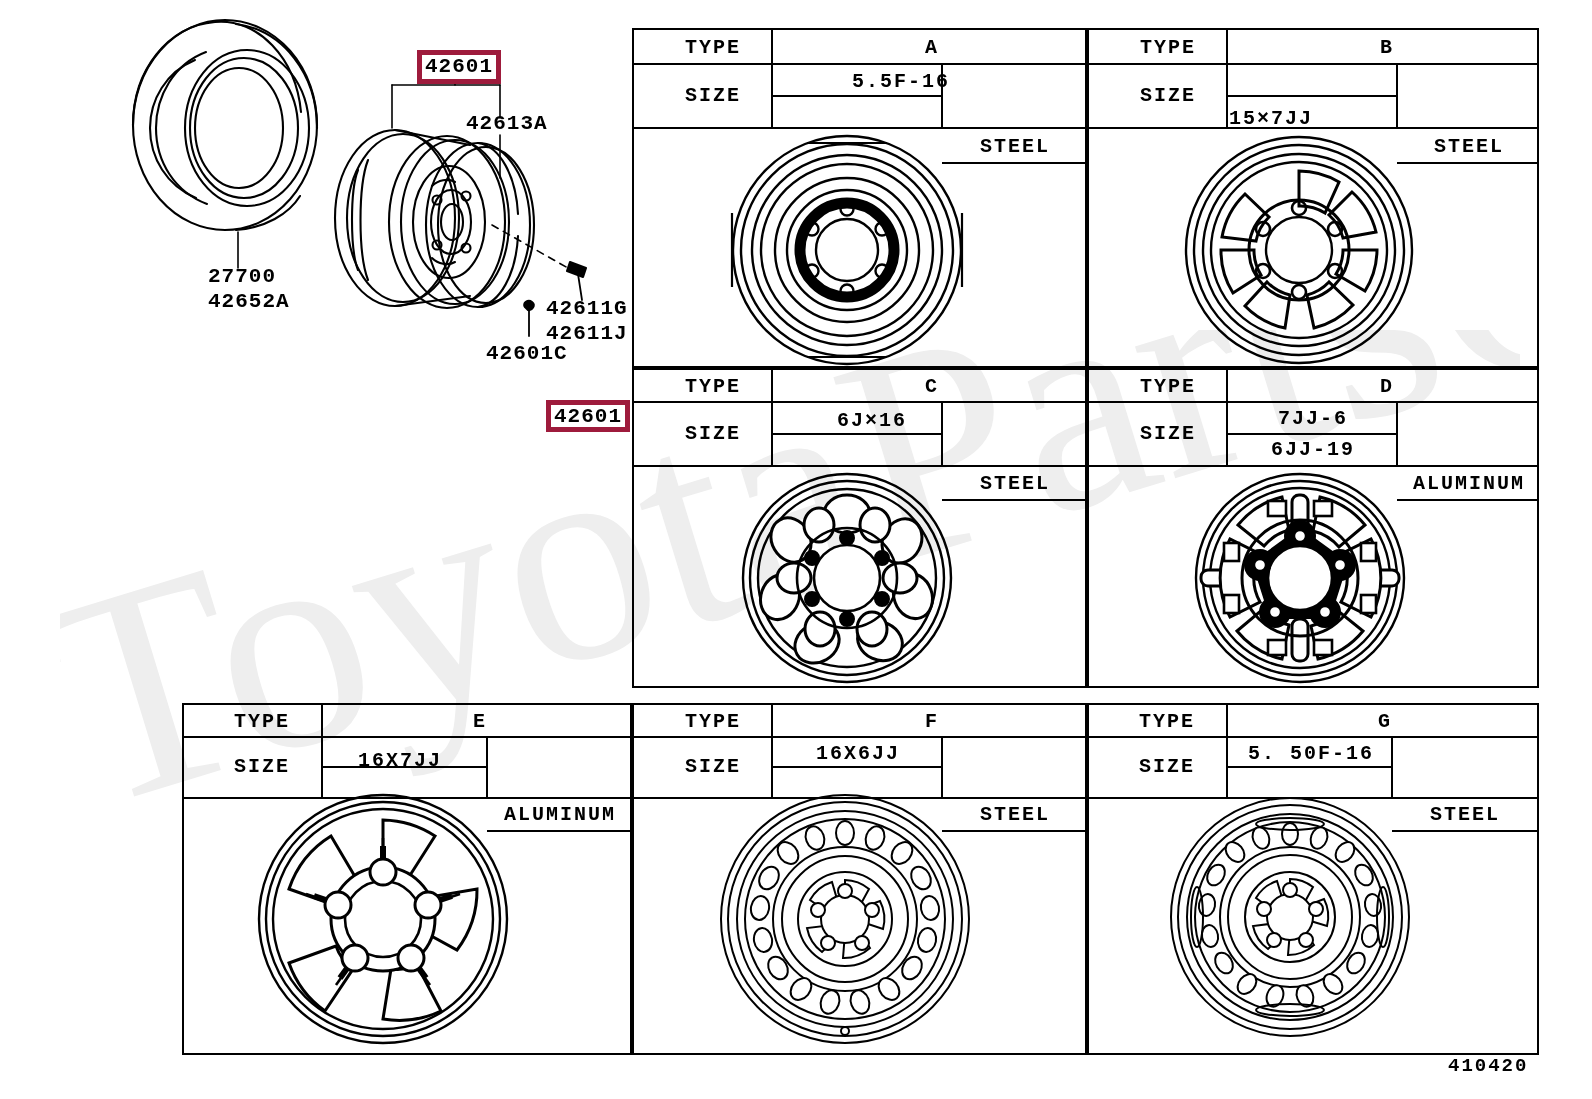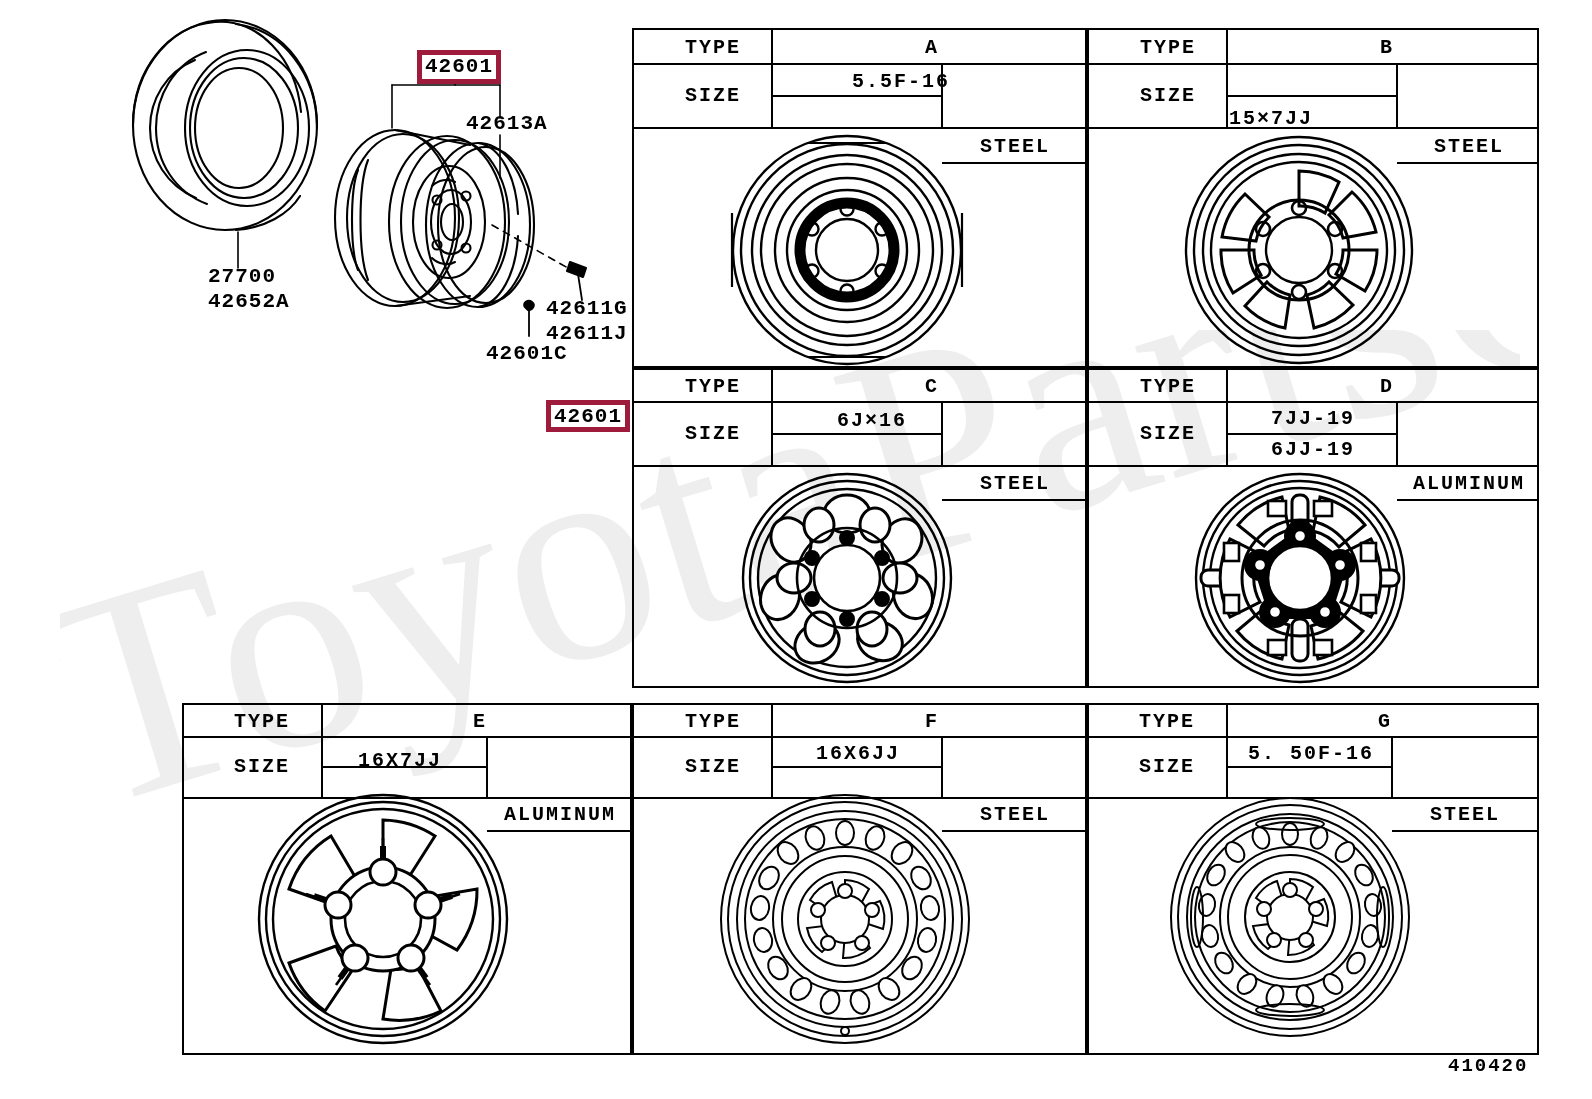--- a/index.html
+++ b/index.html
@@ -412,21 +412,21 @@
           <circle cx="165" cy="94" r="6"></circle>
         <circle cx="150" cy="141" r="6"></circle>
           <circle cx="100" cy="141" r="6"></circle>
         <circle cx="85" cy="94" r="6"></circle>
       </g>
     </svg>
   </div>
   <div class="cellText" style="left:22px; top:7px; width:118px; text-align:center;">TYPE</div>
   <div class="cellText" style="left:150px; top:7px; width:300px; text-align:center;">D</div>
   <div class="cellText" style="left:22px; top:54px; width:118px; text-align:center;">SIZE</div>
-  <div class="cellText" style="left:142px; top:39px; width:168px; text-align:center;">7JJ-19</div>
+  <div class="cellText" style="left:142px; top:39px; width:168px; text-align:center;">7JJ-6</div>
   <div class="cellText" style="left:142px; top:70px; width:168px; text-align:center;">6JJ-19</div>
   <div class="cellText" style="left:312px; top:104px; width:140px; text-align:center;">ALUMINUM</div>
 </div>
 
 <div class="panel" style="left:182px; top:703px; width:450px; height:352px;">
   <div class="grid">
     <svg viewBox="0 0 450 352" preserveAspectRatio="none" xmlns="http://www.w3.org/2000/svg">
       <g stroke="#000" fill="none" stroke-width="2">
         <rect x="1" y="1" width="448" height="350"></rect>
         <line x1="1" y1="34" x2="449" y2="34"></line>

